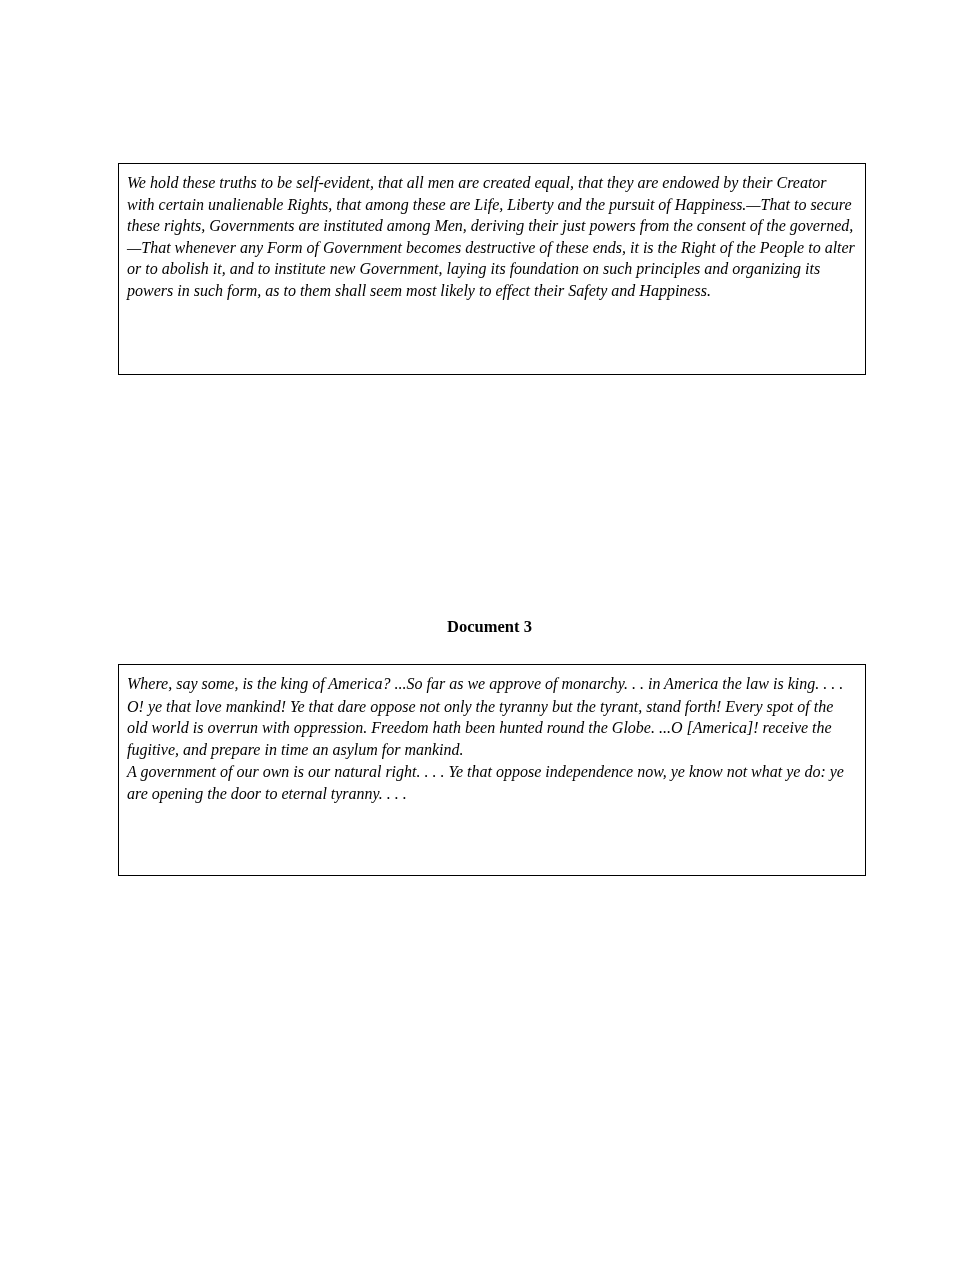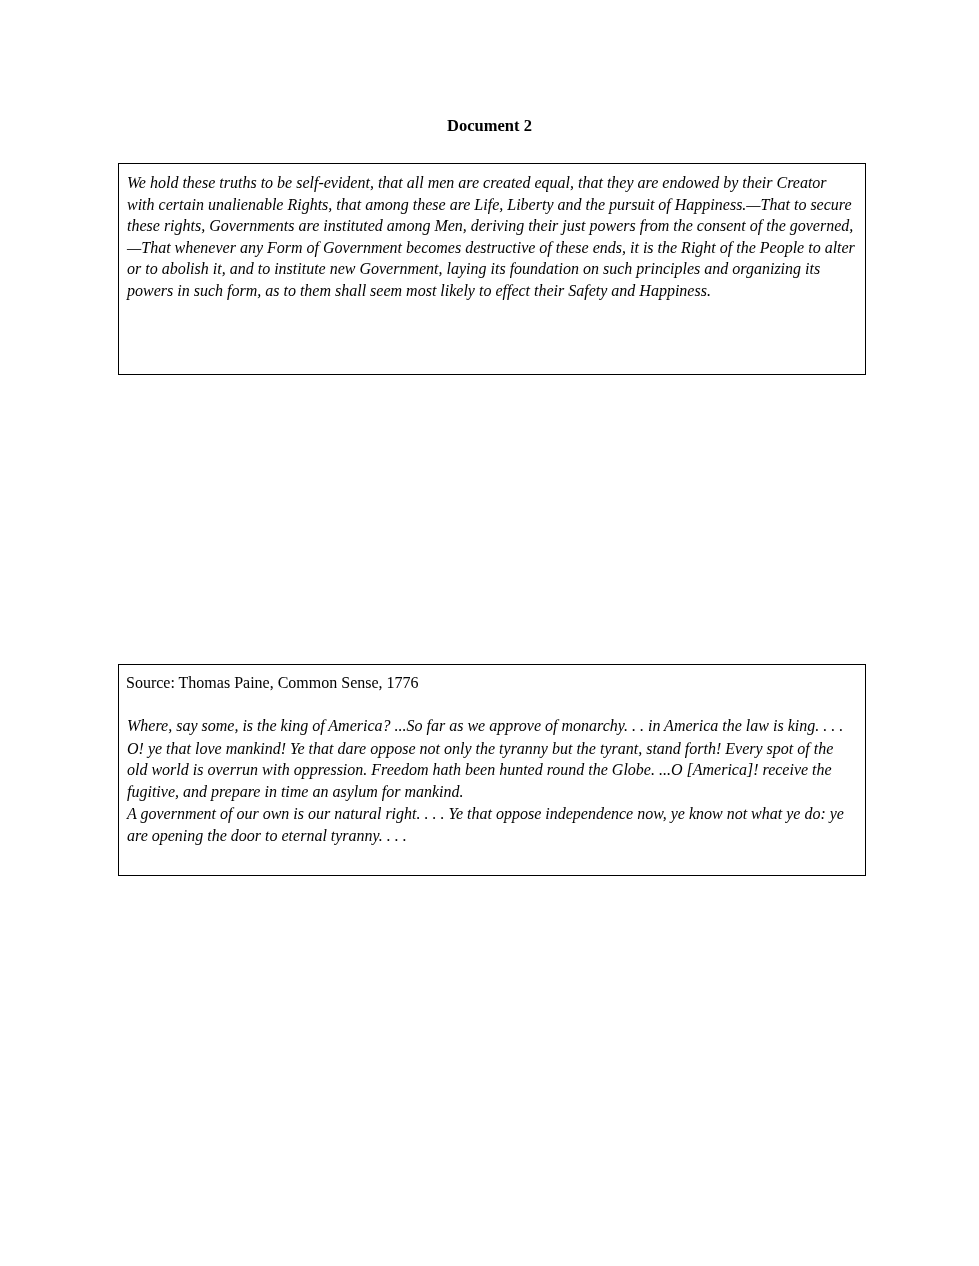--- a/index.html
+++ b/index.html
@@ -47,27 +47,26 @@
   .doc-para {
     margin: 1px;
     font-style: italic;
   }
 </style>
 </head>
 <body>
 
 <div class="page">
 
-  <div class="doc-heading doc-heading-1">Document 2</div>
 
   <div class="doc-box doc-box-1">
     <div class="doc-para">We hold these truths to be self-evident, that all men are created equal, that they are endowed by their Creator with certain unalienable Rights, that among these are Life, Liberty and the pursuit of Happiness.—That to secure these rights, Governments are instituted among Men, deriving their just powers from the consent of the governed, —That whenever any Form of Government becomes destructive of these ends, it is the Right of the People to alter or to abolish it, and to institute new Government, laying its foundation on such principles and organizing its powers in such form, as to them shall seem most likely to effect their Safety and Happiness.</div>
   </div>
 
+  <div class="doc-heading doc-heading-2">Document 3</div>
 
   <div class="doc-box doc-box-2">
-    <div class="doc-source">Source: Thomas Paine, Common Sense, 1776</div>
     <div class="doc-para">Where, say some, is the king of America? ...So far as we approve of monarchy. . . in America the law is king. . . .</div>
     <div class="doc-para">O! ye that love mankind! Ye that dare oppose not only the tyranny but the tyrant, stand forth! Every spot of the old world is overrun with oppression. Freedom hath been hunted round the Globe. ...O [America]! receive the fugitive, and prepare in time an asylum for mankind.</div>
     <div class="doc-para">A government of our own is our natural right. . . . Ye that oppose independence now, ye know not what ye do: ye are opening the door to eternal tyranny. . . .</div>
   </div>
 
 </div>
 
 </body></html>

